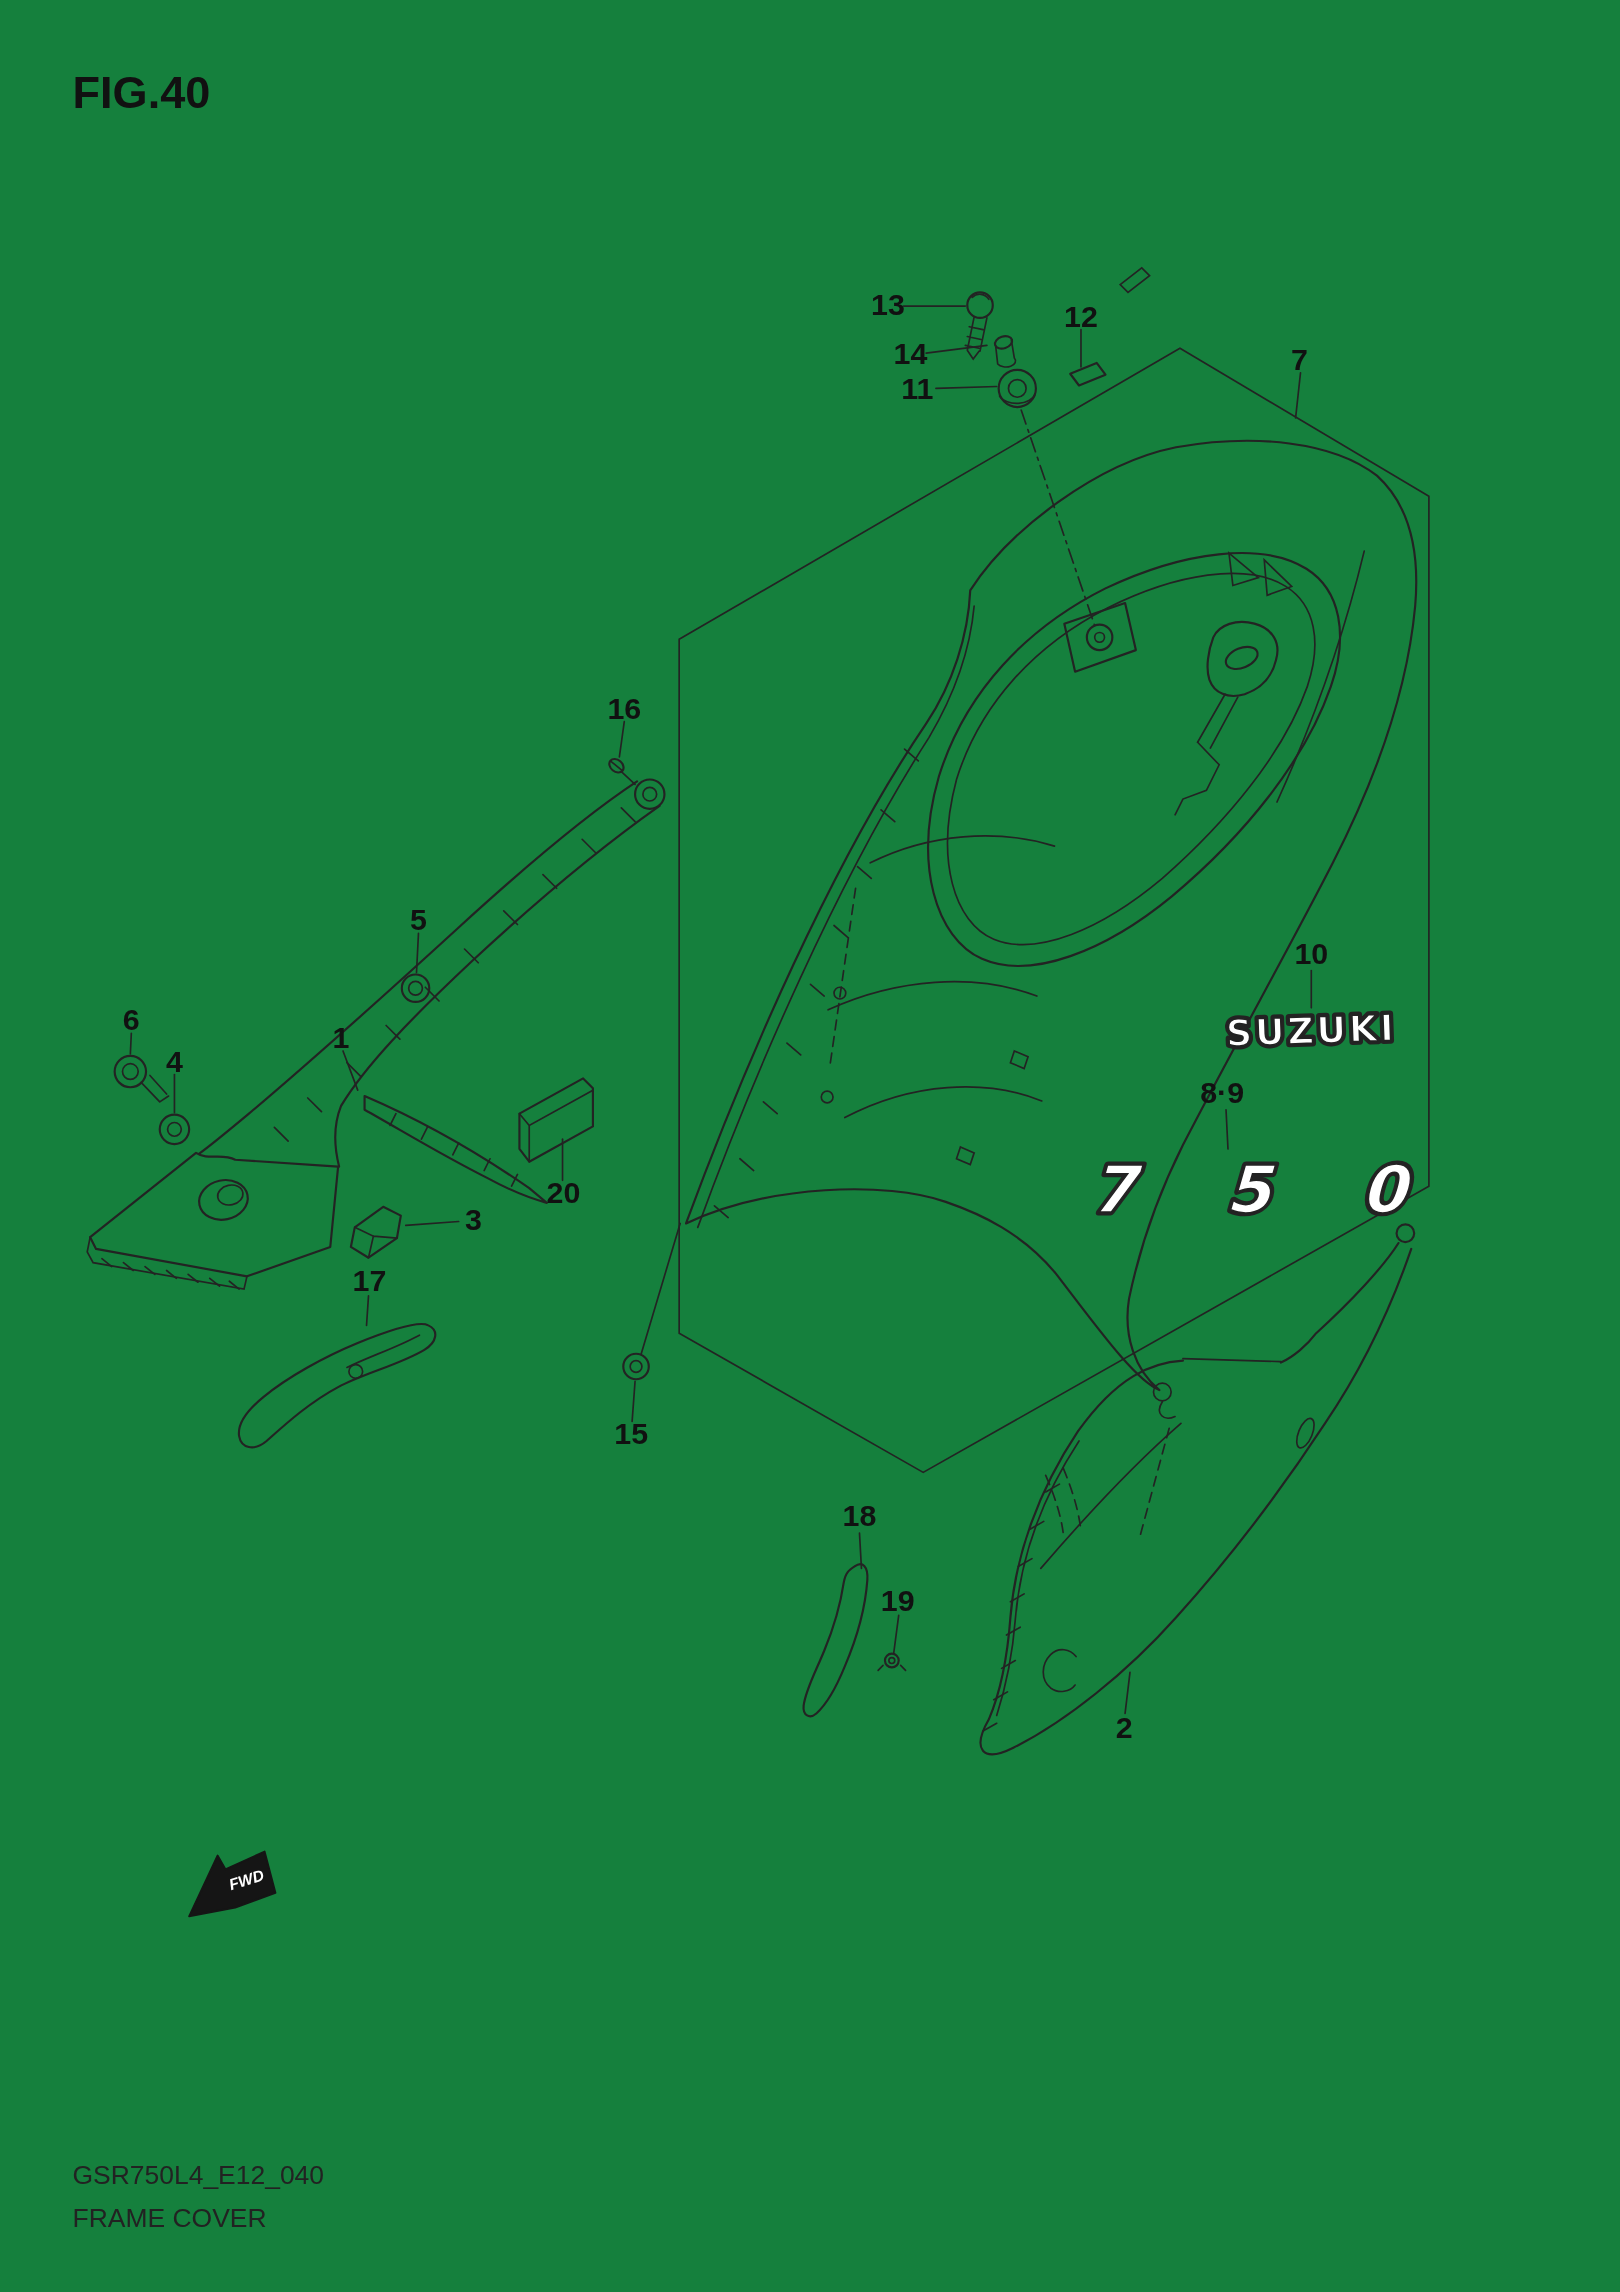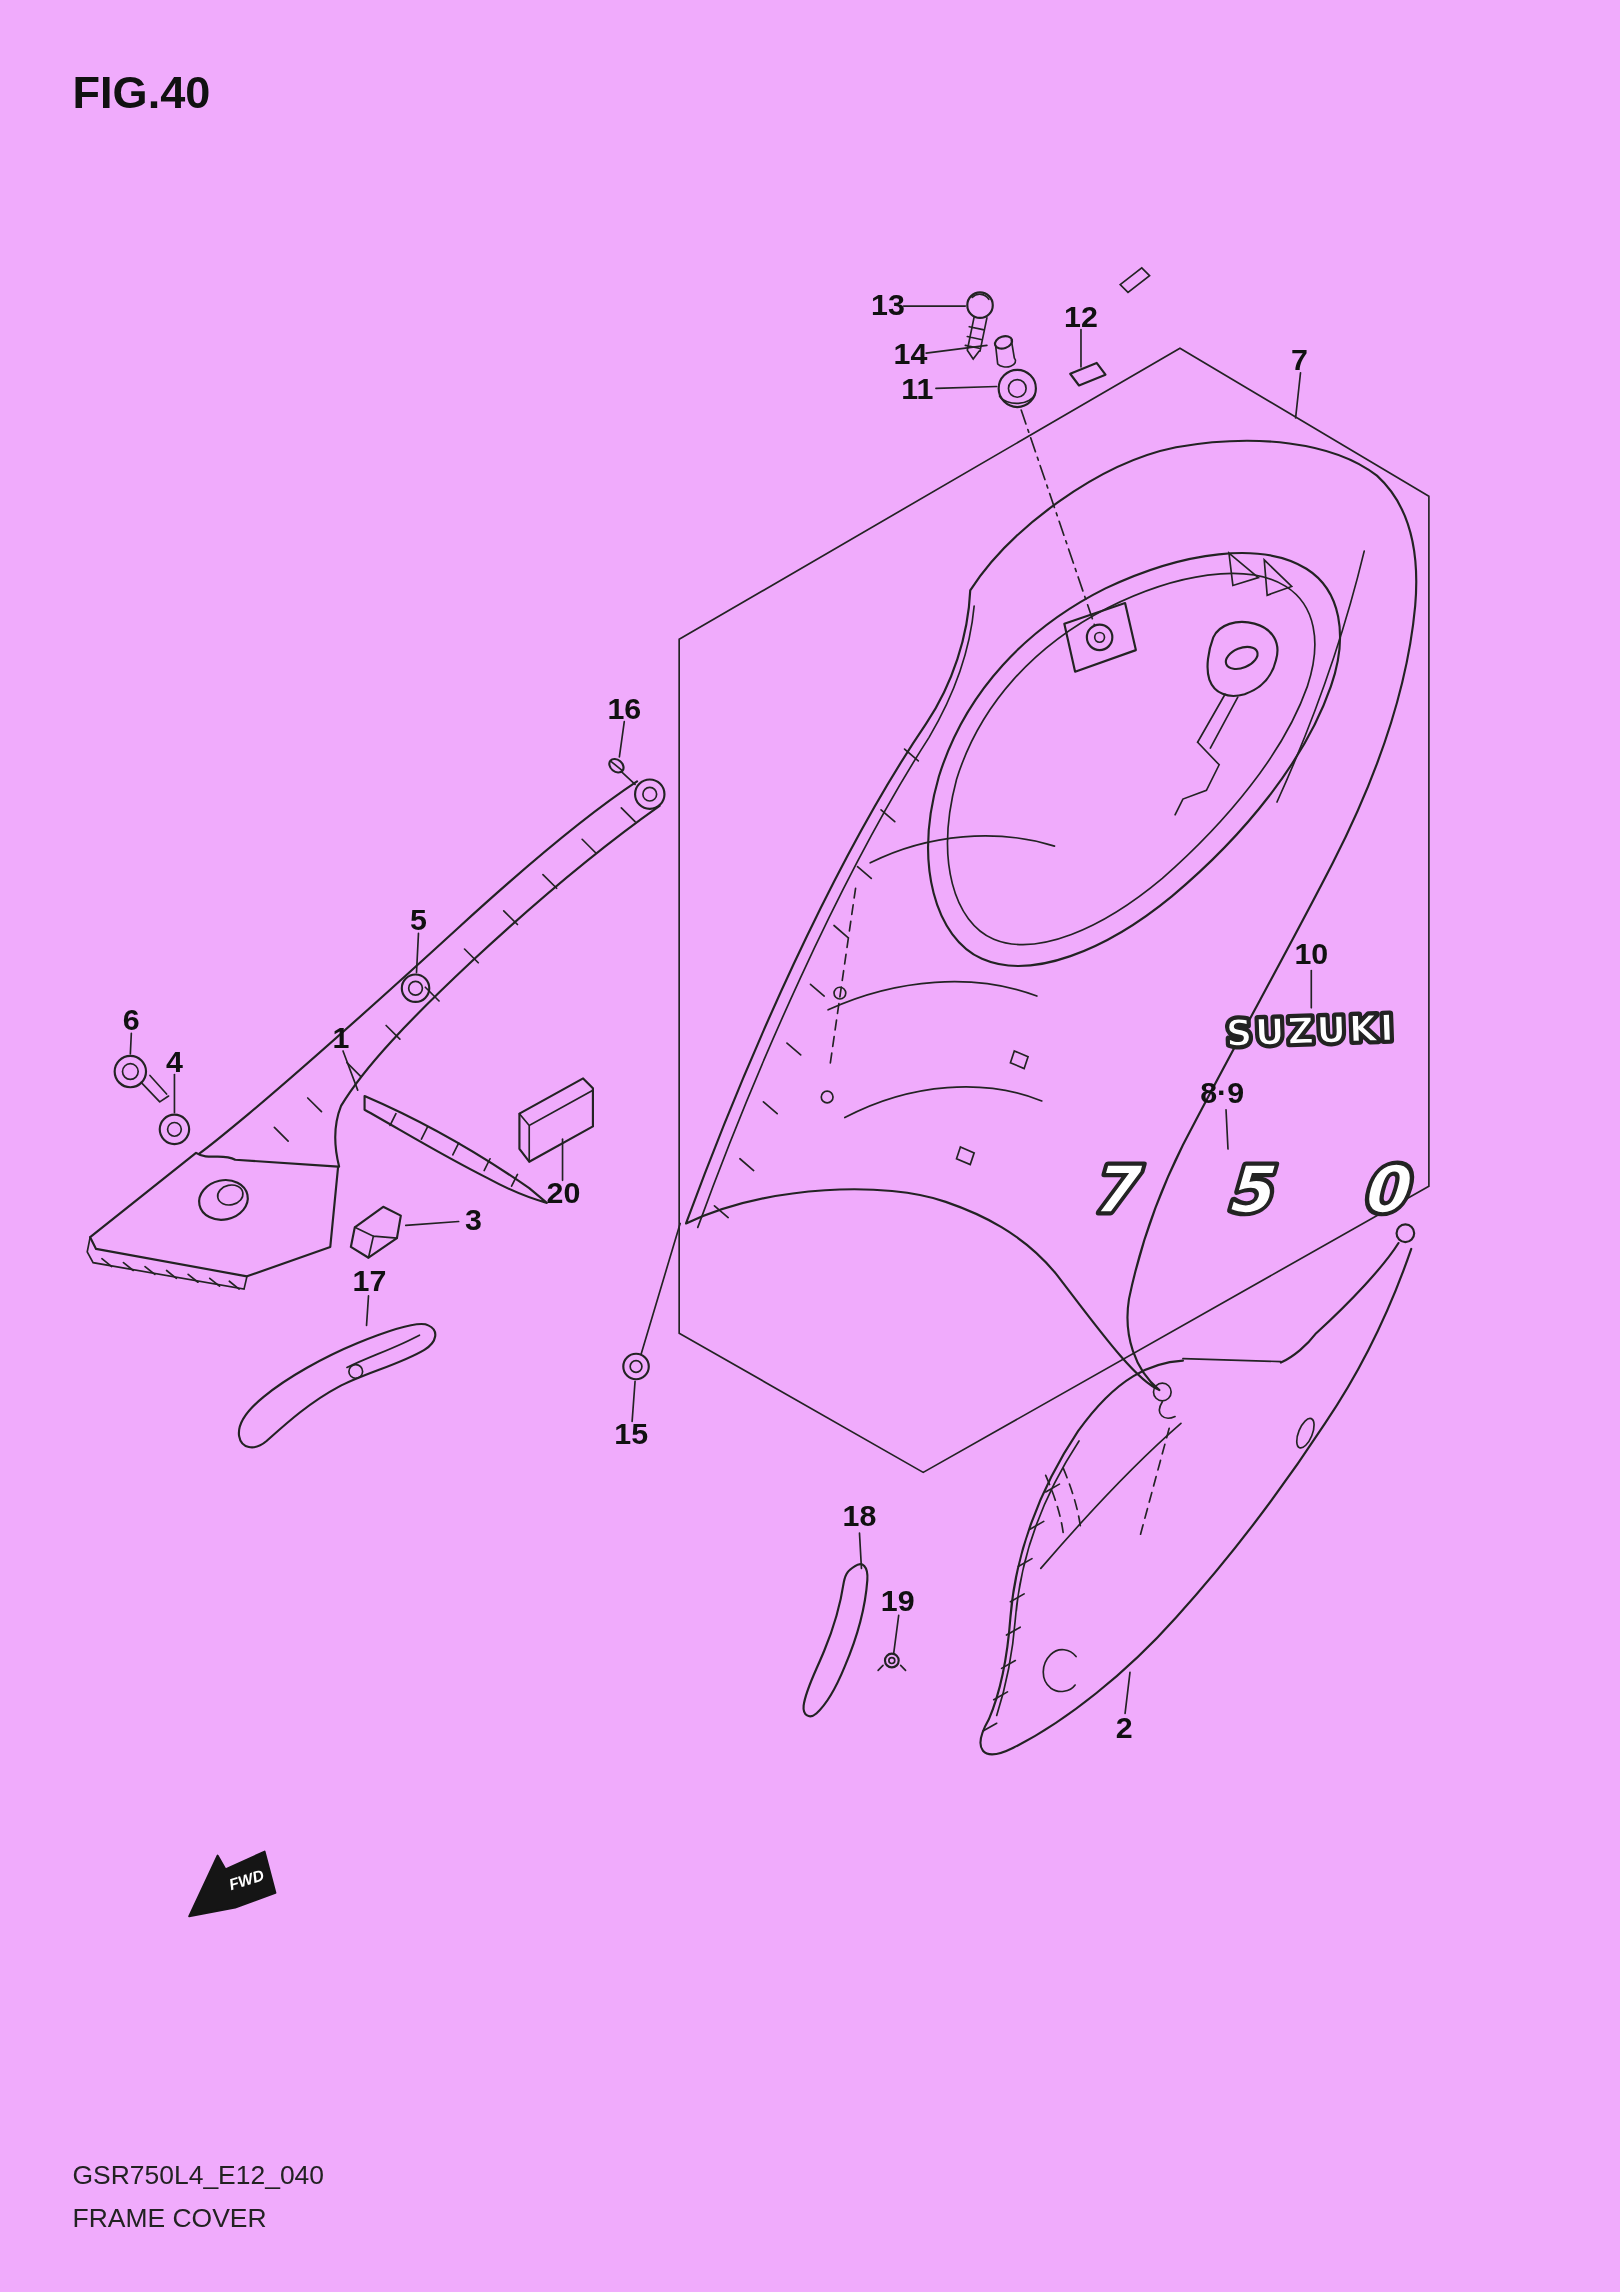--- a/index.html
+++ b/index.html
@@ -1,16 +1,16 @@
 <!DOCTYPE html>
 <html><head>
 <meta charset="utf-8">
 <style>
   html,body{margin:0;padding:0;background:#fff;}
-  .page{position:relative;width:1620px;height:2293px;background:#f0abfc;overflow:hidden;
+  .page{position:relative;width:1620px;height:2293px;background:#15803d;overflow:hidden;
         font-family:"Liberation Sans",sans-serif;}
   svg{display:block}
   .ln{fill:none;stroke:#232323;stroke-width:2.2;stroke-linecap:round;stroke-linejoin:round;}
   .thin{fill:none;stroke:#232323;stroke-width:1.7;stroke-linecap:round;}
   .leader{fill:none;stroke:#232323;stroke-width:1.7;stroke-linecap:round;}
   .dash{stroke-dasharray:10 7;}
   .dashdot{stroke-dasharray:15 6 3 6;}
   .callout{font-family:"Liberation Sans",sans-serif;font-weight:bold;font-size:31px;
            fill:#111;text-anchor:middle;}
   .fig-title{font-family:"Liberation Sans",sans-serif;font-weight:bold;font-size:46px;fill:#111;}

